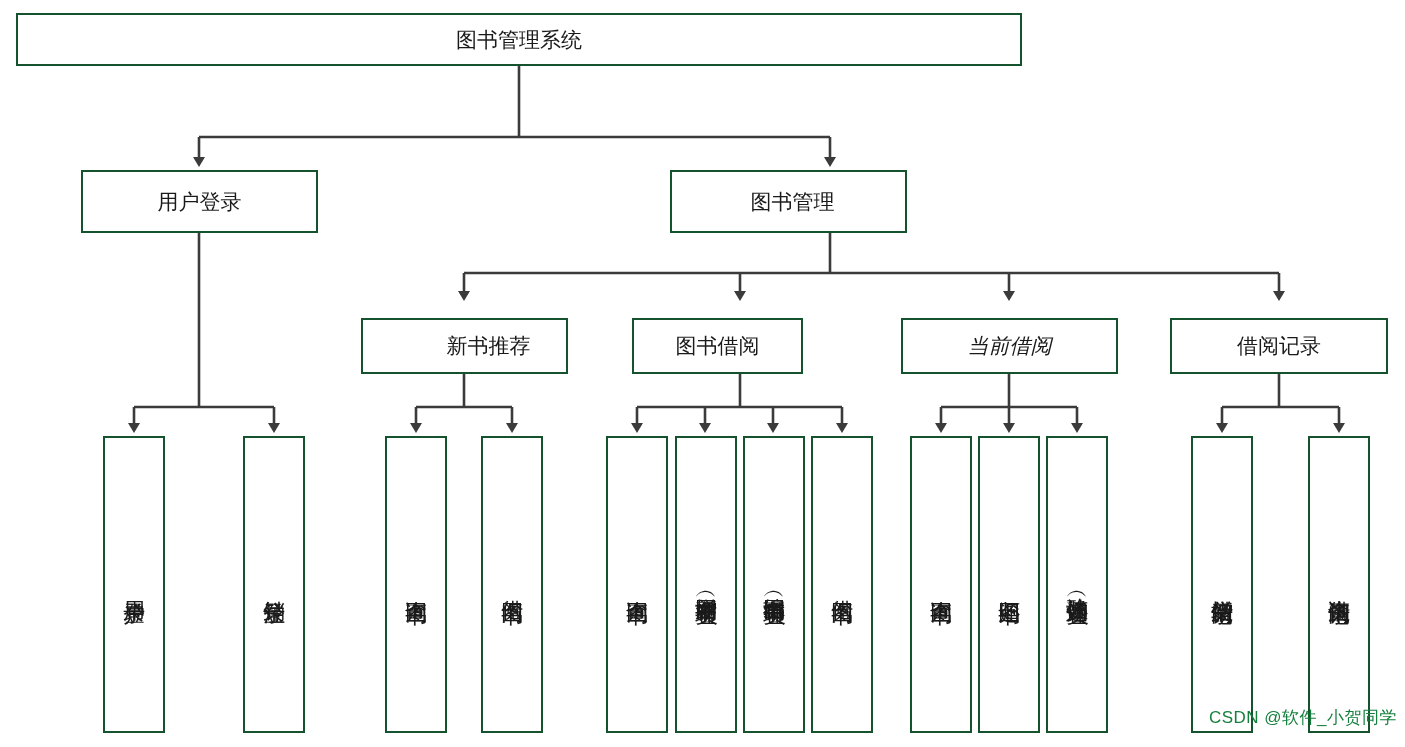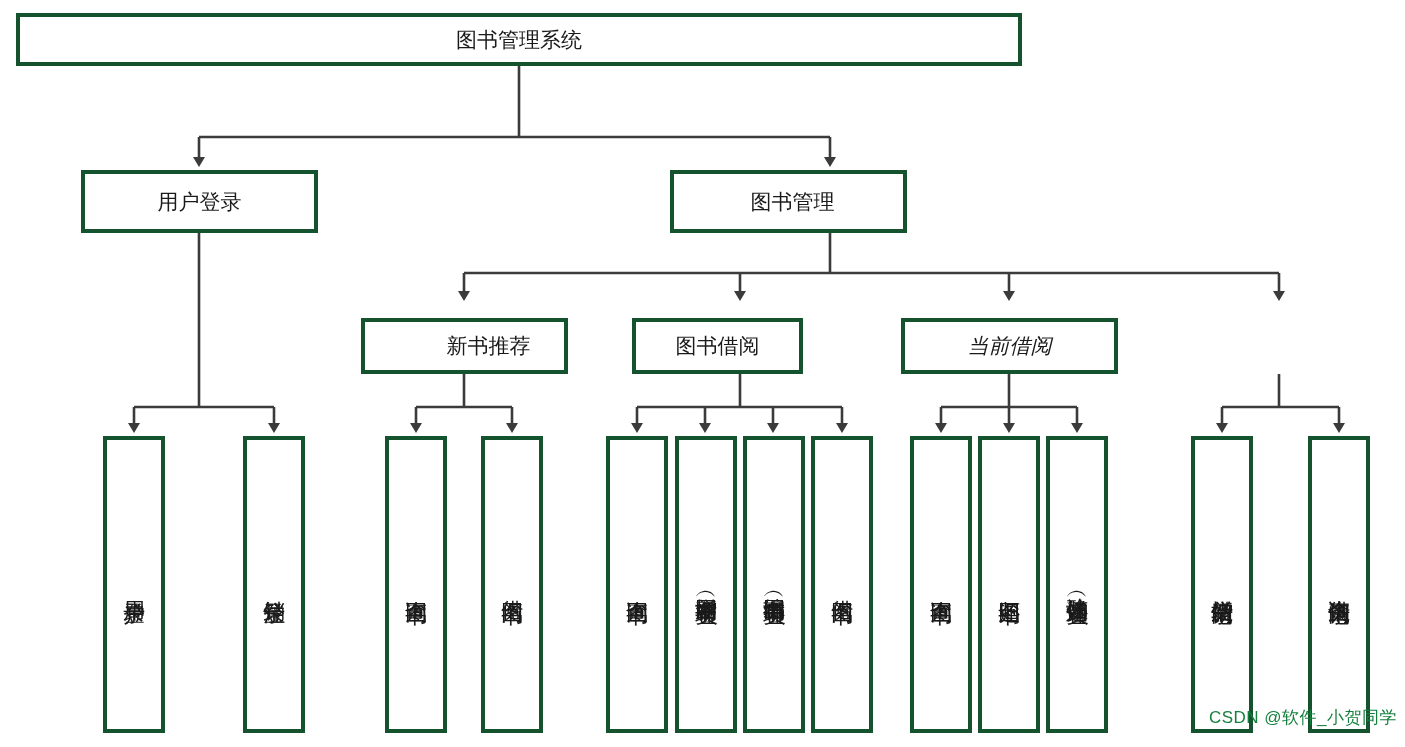--- a/index.html
+++ b/index.html
@@ -13,21 +13,21 @@
   #canvas {
     position: relative;
     width: 1405px;
     height: 747px;
     background: #ffffff;
     overflow: hidden;
   }
   .node {
     position: absolute;
     box-sizing: border-box;
-    border: 4px solid #14532d;
+    border: 2px solid #14532d;
     background: #ffffff;
     display: flex;
     align-items: center;
     justify-content: center;
     color: #1a1a1a;
     line-height: 1.12;
   }
   .node.h {
     font-size: 21px;
   }
@@ -137,20 +137,23 @@
 
   <div class="node h" style="left:361px; top:318px; width:207px; height:56px;padding-left:48px;">
     <span>新书推荐</span>
   </div>
   <div class="node h" style="left:632px; top:318px; width:171px; height:56px;text-align:right;">
     <span>图书借阅</span>
   </div>
   <div class="node h" style="left:901px; top:318px; width:217px; height:56px;font-style:italic;">
     <span>当前借阅</span>
   </div>
+  <div class="node h" style="left:1170px; top:318px; width:218px; height:56px;">
+    <span>借阅记录</span>
+  </div>
 
   <div class="node v" style="left:103px; top:436px; width:62px; height:297px;">
     <span>用户登录</span>
   </div>
   <div class="node v" style="left:243px; top:436px; width:62px; height:297px;">
     <span>注销登录</span>
   </div>
 
   <div class="node v" style="left:385px; top:436px; width:62px; height:297px;">
     <span>查询图书</span>

